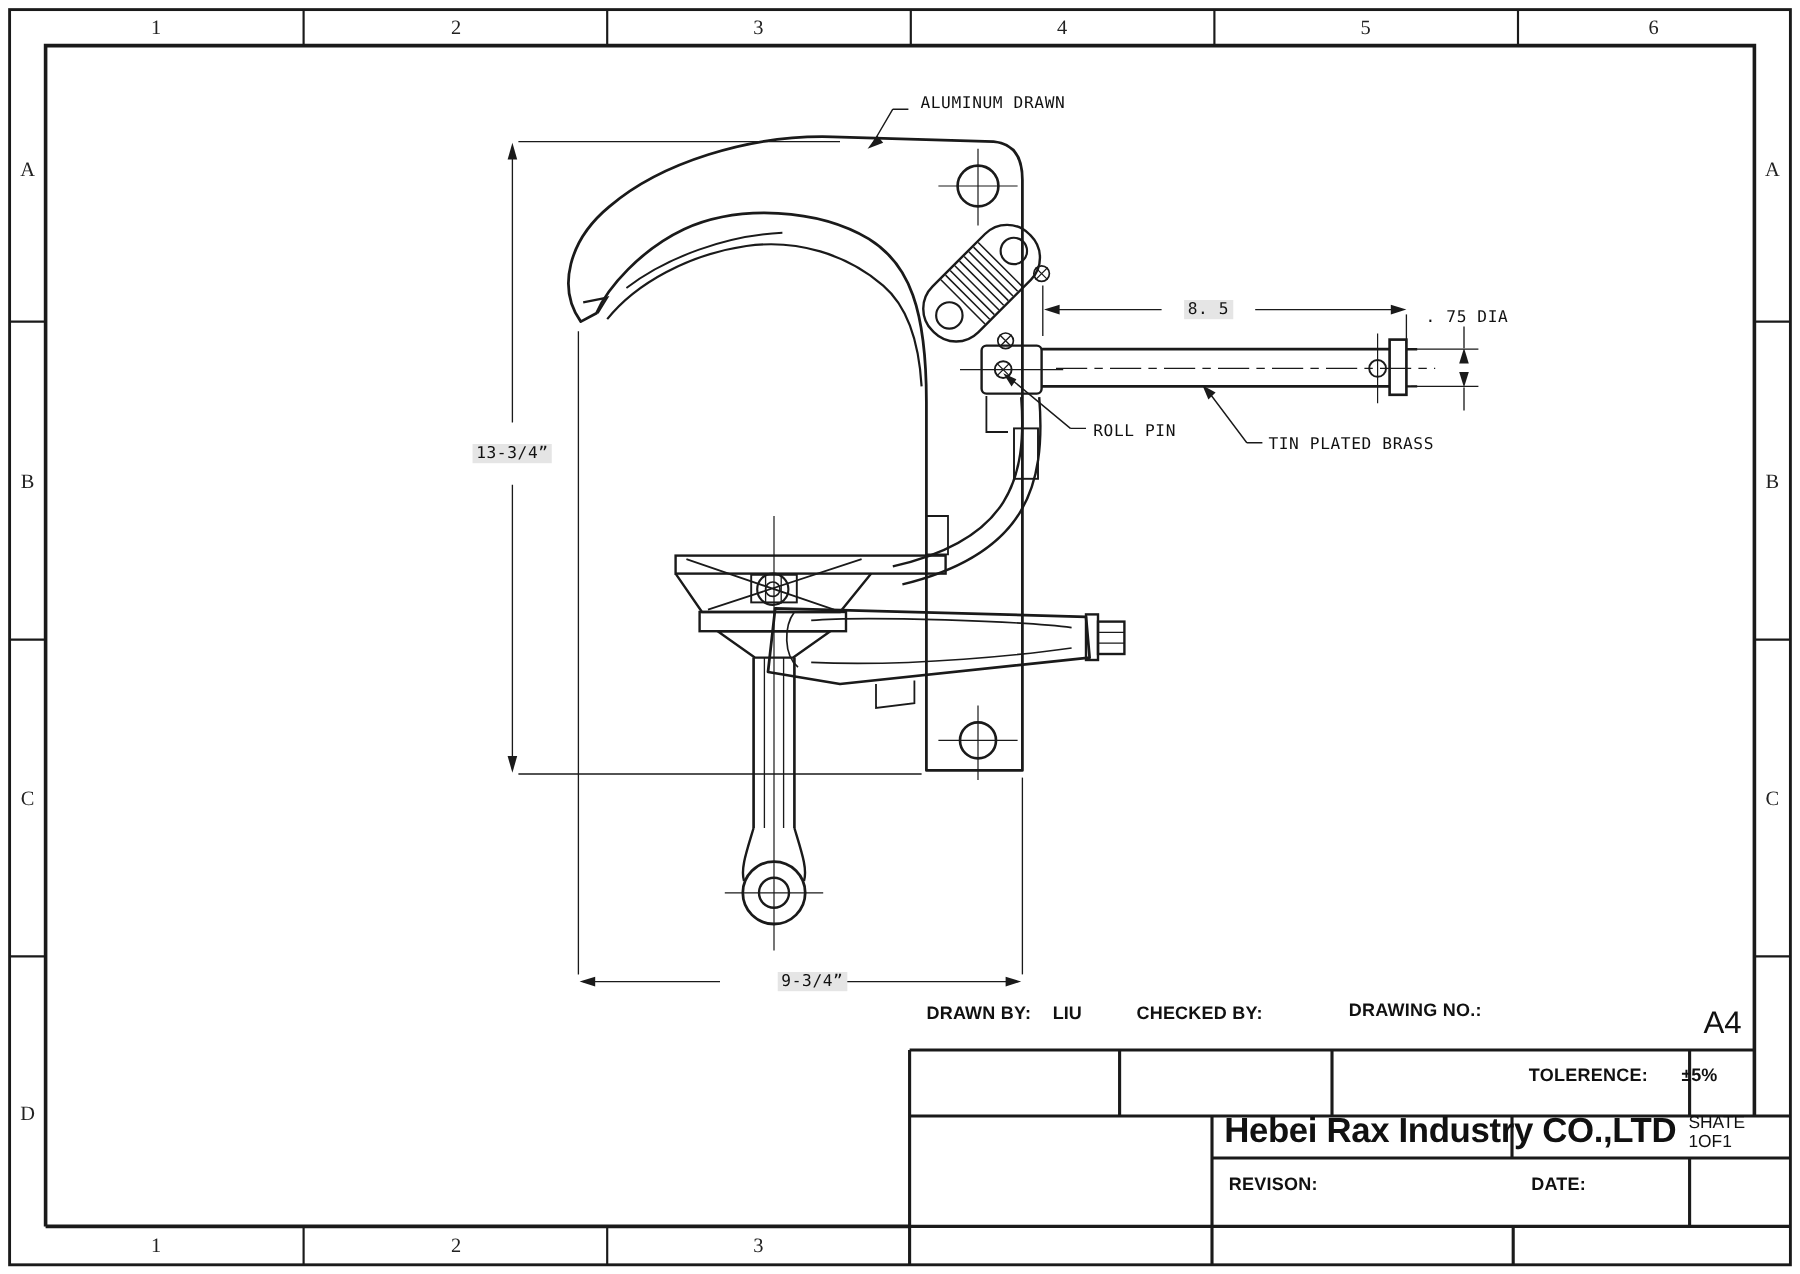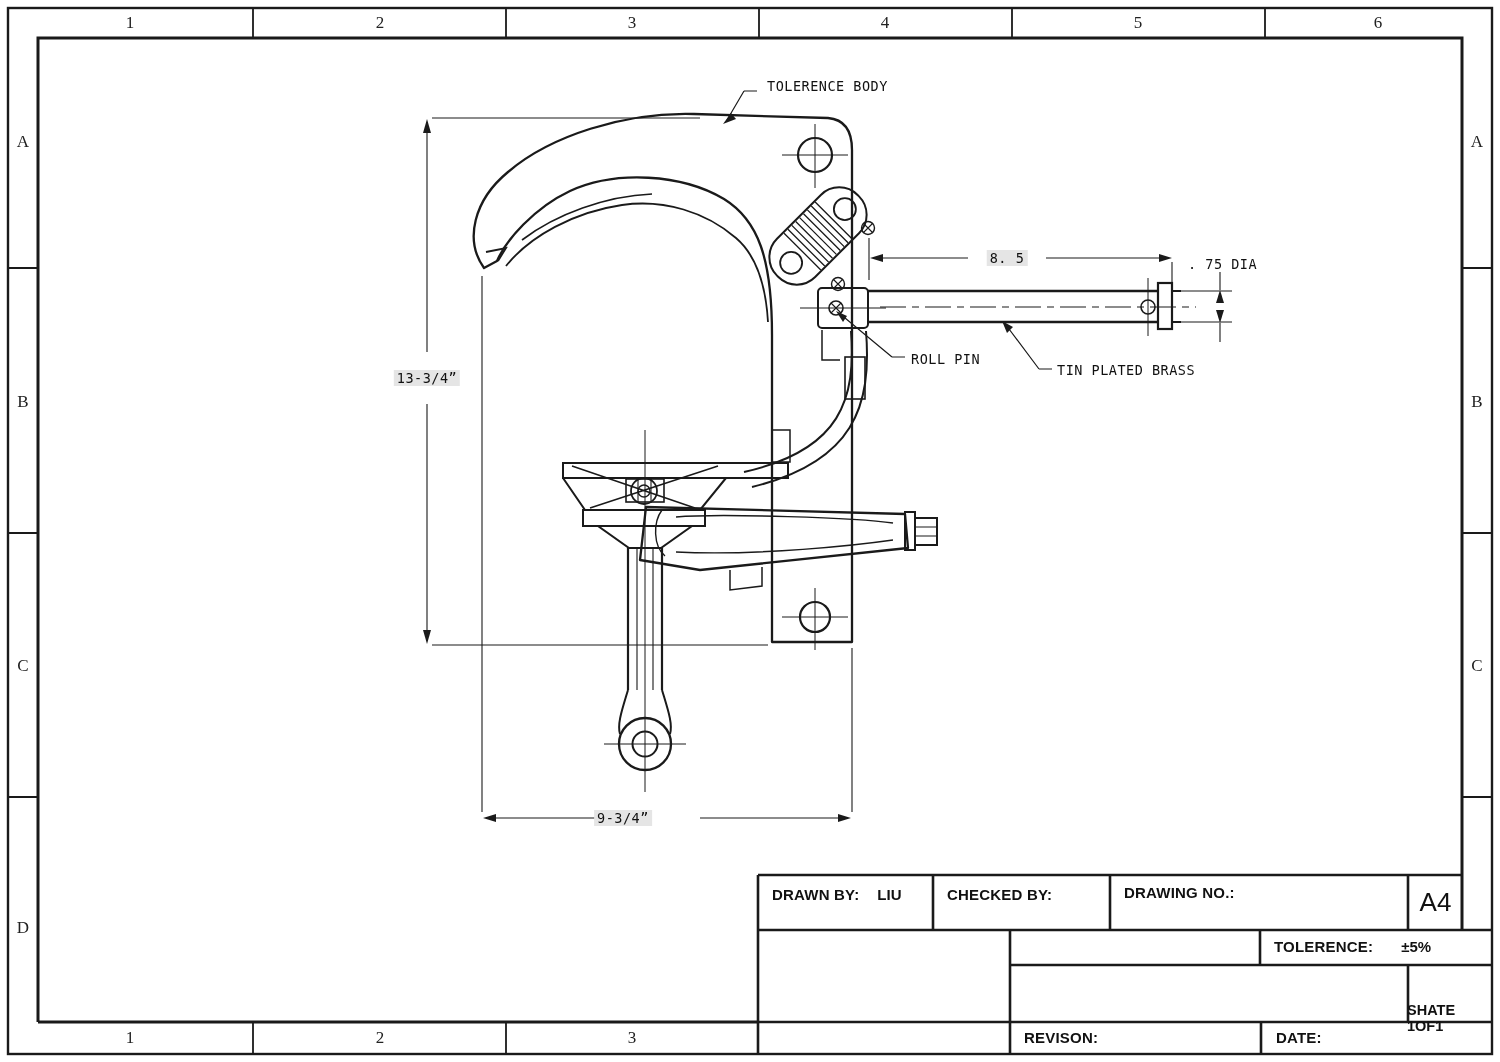--- a/index.html
+++ b/index.html
@@ -7,28 +7,28 @@
          font-family:"Liberation Sans",sans-serif;color:#111;}
   svg{position:absolute;left:0;top:0;}
   
   .zone{position:absolute;transform:translate(-50%,-50%);font-family:"Liberation Serif",serif;
         font-size:17px;color:#222;}
   
   .cad{position:absolute;font-family:"DejaVu Sans Mono",monospace;font-size:13.5px;
        letter-spacing:0.5px;color:#111;white-space:pre;}
   .cad.center{transform:translate(-50%,-50%);background:#e5e5e5;padding:0 3px;}
   
-  #tblock{position:absolute;left:758px;top:875px;width:734px;height:151px;}
+  #tblock{position:absolute;left:758px;top:825px;width:734px;height:151px;}
   .tb-cell{position:absolute;display:flex;}
   .tb-label{font-weight:bold;font-size:15px;letter-spacing:0.2px;}
   .tb-value{font-weight:bold;font-size:15px;}
   .tb-a4{font-size:26px;font-weight:500;align-items:center;justify-content:center;}
   .tb-company{font-size:29px;font-weight:bold;align-items:center;justify-content:center;
               letter-spacing:-0.3px;white-space:nowrap;}
-  .tb-sheet{font-size:14.5px;font-weight:bold;align-items:center;justify-content:center;margin-top:24px;}
+  .tb-sheet{font-size:14.5px;font-weight:normal;align-items:center;justify-content:center;}
   .logo-wrap{align-items:center;justify-content:center;gap:8px;}
   .logo-text{font-size:54px;font-weight:bold;color:#2577b6;letter-spacing:3px;
              font-family:"Liberation Sans",sans-serif;transform:scaleY(1.05);}
 </style>
 </head>
 <body>
 
 <div id="sheet">
 
   <svg width="1500" height="1062" viewBox="0 0 1500 1062">
@@ -178,25 +178,25 @@
   <div class="zone" style="left:380px;top:1038px">2</div>
   <div class="zone" style="left:632px;top:1038px">3</div>
   <div class="zone" style="left:23px;top:142px">A</div>
   <div class="zone" style="left:23px;top:402px">B</div>
   <div class="zone" style="left:23px;top:666px">C</div>
   <div class="zone" style="left:23px;top:928px">D</div>
   <div class="zone" style="left:1477px;top:142px">A</div>
   <div class="zone" style="left:1477px;top:402px">B</div>
   <div class="zone" style="left:1477px;top:666px">C</div>
 
-  <div class="cad" style="left:767px;top:78px">TOLERENCE BODY</div>
+  <div class="cad" style="left:767px;top:78px">ALUMINUM DRAWN</div>
   <div class="cad" style="left:911px;top:351px">ROLL PIN</div>
   <div class="cad" style="left:1057px;top:362px">TIN PLATED BRASS</div>
   <div class="cad center" style="left:427px;top:378px">13-3/4”</div>
-  <div class="cad center" style="left:623px;top:818px">9-3/4”</div>
+  <div class="cad center" style="left:677px;top:818px">9-3/4”</div>
   <div class="cad center" style="left:1007px;top:258px">8. 5</div>
   <div class="cad" style="left:1188px;top:256px">. 75 DIA</div>
 
   <div id="tblock">
     <div class="tb-cell" style="left:14px;top:11px;gap:18px">
       <span class="tb-label">DRAWN BY:</span>
       <span class="tb-value">LIU</span>
     </div>
     <div class="tb-cell" style="left:189px;top:11px">
       <span class="tb-label">CHECKED BY:</span>
@@ -204,20 +204,23 @@
     <div class="tb-cell" style="left:366px;top:9px">
       <span class="tb-label">DRAWING NO.:</span>
     </div>
     <div class="tb-cell tb-a4" style="left:650px;top:0;width:55px;height:55px">
       <span>A4</span>
     </div>
     <div class="tb-cell" style="left:516px;top:63px;gap:28px">
       <span class="tb-label">TOLERENCE:</span>
       <span class="tb-value">±5%</span>
     </div>
+    <div class="tb-cell tb-company" style="left:252px;top:90px;width:397px;height:57px">
+      <span>Hebei Rax Industry CO.,LTD</span>
+    </div>
     <div class="tb-cell tb-sheet" style="left:649px;top:90px;width:85px;height:57px">
       <span>SHATE 1OF1</span>
     </div>
     <div class="tb-cell" style="left:266px;top:154px">
       <span class="tb-label">REVISON:</span>
     </div>
     <div class="tb-cell" style="left:518px;top:154px">
       <span class="tb-label">DATE:</span>
     </div>
 

